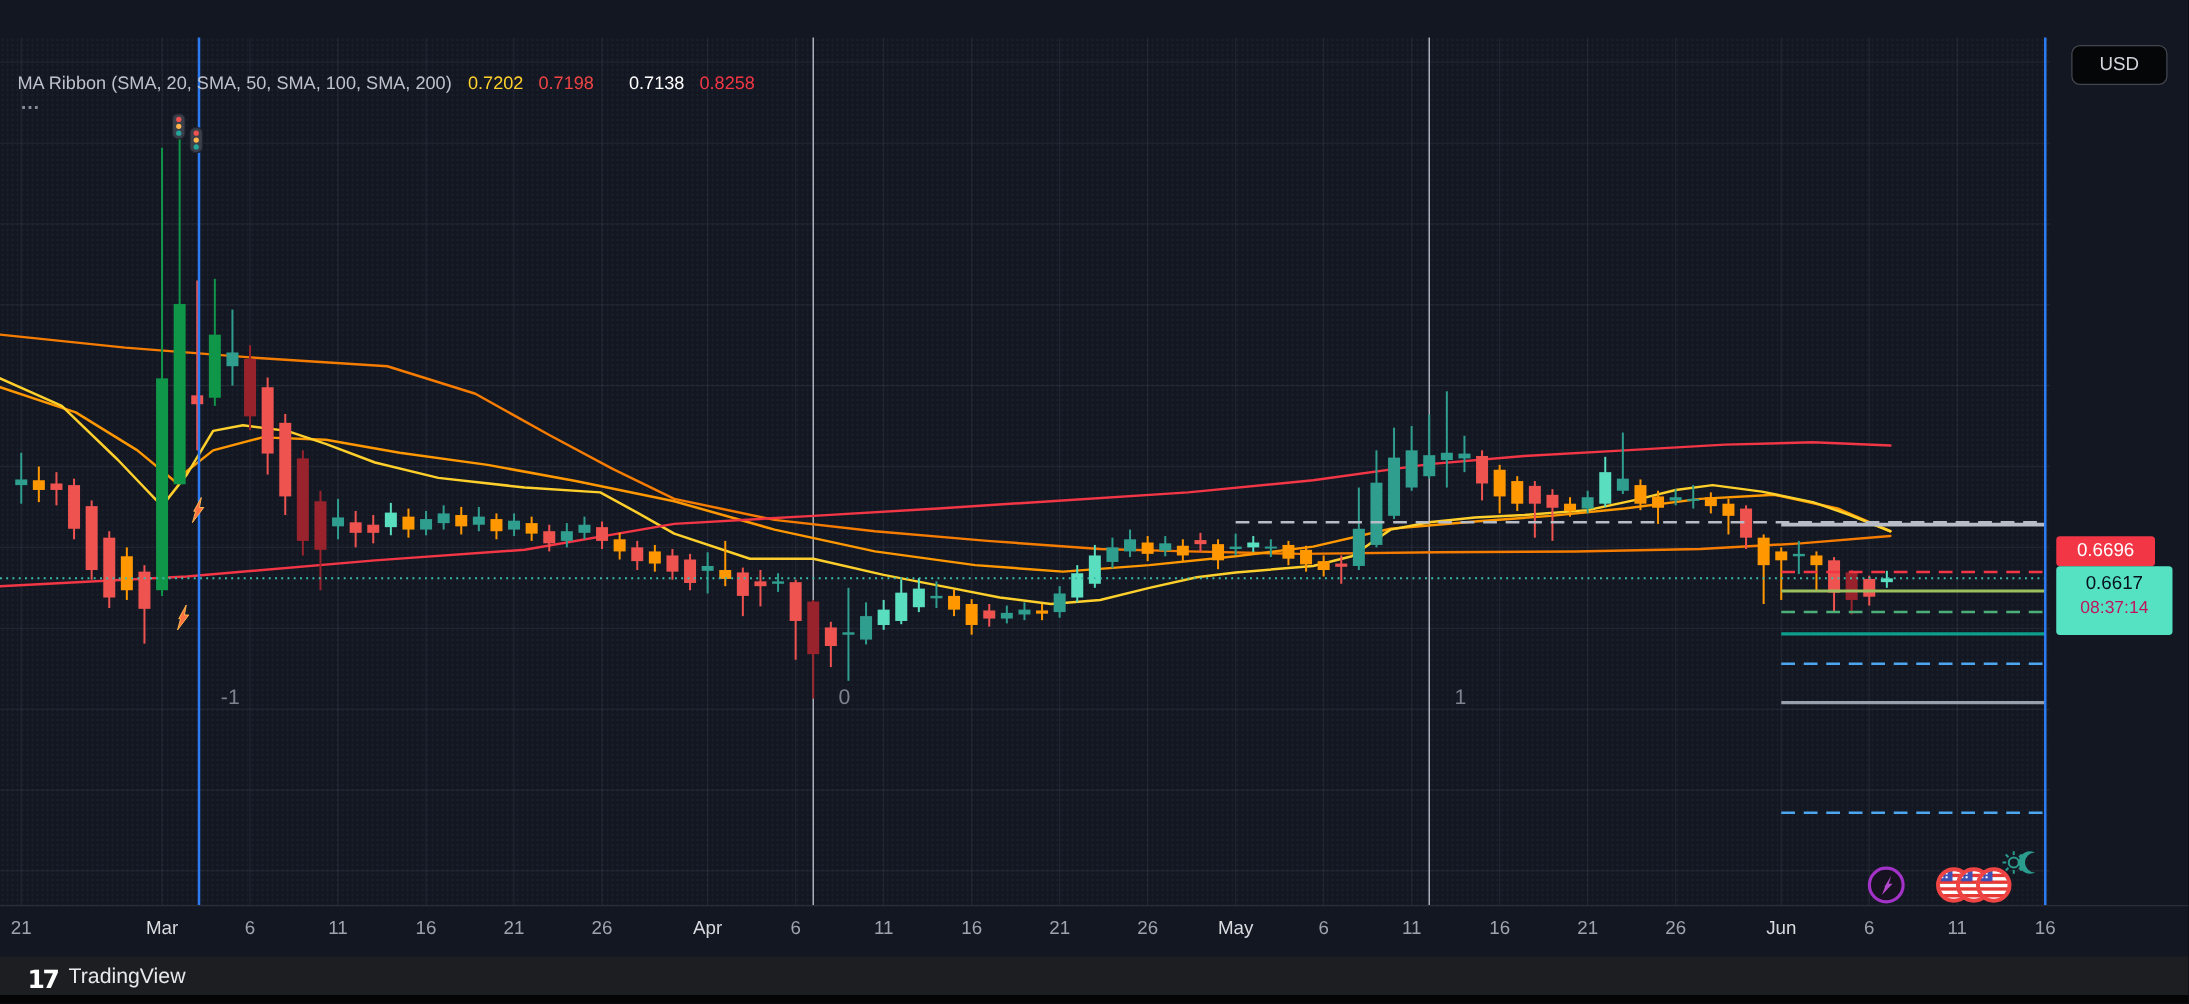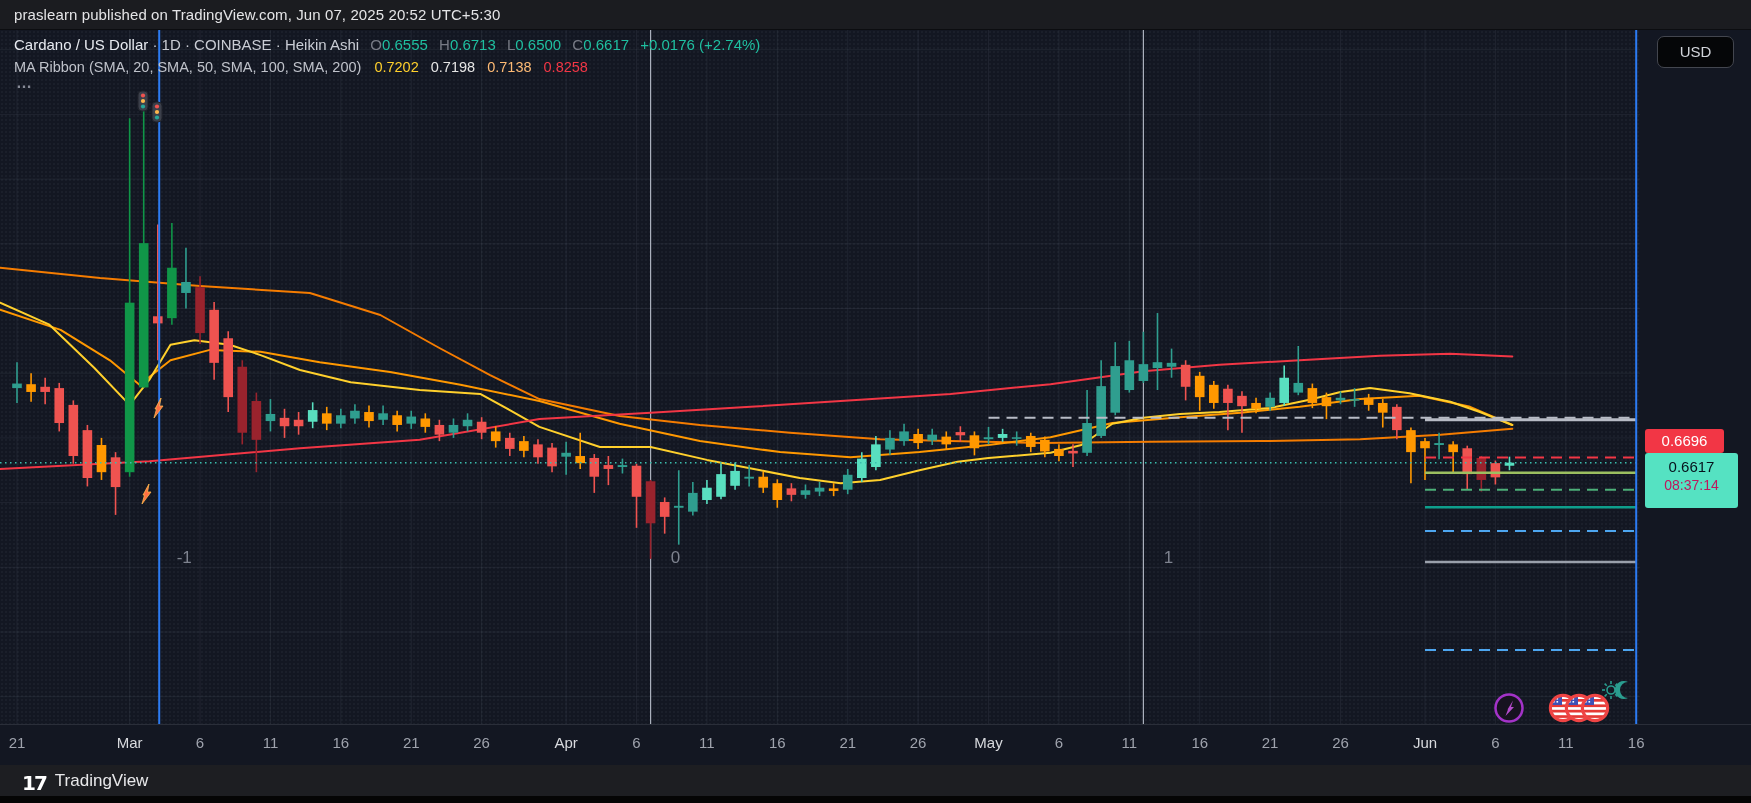--- a/index.html
+++ b/index.html
@@ -21,22 +21,22 @@
   
   .legend{position:absolute;left:14px;top:36px;z-index:7;font-size:15px;white-space:nowrap;}
   .legend .sym{color:#e7eaf0;}
   .legend .meta{color:#c9ccd4;}
   .legend .lab{color:#787b86;margin-left:7px;}
   .legend .val{color:#1fbfa0;}
   .legend .chg{color:#1fbfa0;margin-left:7px;}
   .legend2{position:absolute;left:14px;top:59px;z-index:7;font-size:14.5px;white-space:nowrap;}
   .legend2 .lab{color:#bfc2ca;}
   .legend2 .v20{color:#ffd02c;margin-left:9px;}
-  .legend2 .v50{color:#e5e5e5;margin-left:8px;}
-  .legend2 .v100{color:#fdba74;margin-left:8px;}
+  .legend2 .v50{color:#ef4444;margin-left:8px;}
+  .legend2 .v100{color:#ffffff;margin-left:24px;}
   .legend2 .v200{color:#f23645;margin-left:8px;}
   .ellipsis{position:absolute;left:16px;top:74px;z-index:7;color:#868a96;font-size:16px;font-weight:bold;letter-spacing:1px;cursor:pointer;}
 
   
   .paxis{position:absolute;left:1640px;top:30px;width:111px;height:694px;background:#131722;border-left:1px solid #2a2e39;z-index:5;}
   .ptick{position:absolute;left:27px;height:20px;line-height:20px;font-size:15px;color:#c4c7ce;}
   .usd-btn{position:absolute;left:1657px;top:36px;width:77px;height:32px;background:#050608;border:1.5px solid #43464f;
            border-radius:7px;color:#d2d5db;font-size:15px;text-align:center;line-height:29px;z-index:8;cursor:pointer;}
   .badge-alert{position:absolute;left:1645px;top:429px;width:79px;height:24px;background:#f23645;border-radius:3px;
            color:#fff;font-size:15px;text-align:center;line-height:24px;z-index:8;}
@@ -54,23 +54,20 @@
   .blacksliver{position:absolute;left:0;top:796px;width:1751px;height:7px;background:#050505;z-index:7;}
   .tvlogo{position:absolute;left:22px;top:771px;z-index:8;display:flex;cursor:pointer;}
   .tvlogo .mark{color:#ffffff;font-weight:900;font-size:20px;letter-spacing:-2px;font-family:"DejaVu Sans",sans-serif;}
   .tvlogo .word{color:#e8e8ea;font-size:17px;margin-left:9px;font-weight:500;}
 </style>
 </head>
 <body>
 
 <div id="stage">
 
-  <div class="topbar">
-    <span>praslearn published on TradingView.com, Jun 07, 2025 20:52 UTC+5:30</span>
-  </div>
 
   <div class="dots"></div>
 
   <svg class="chart" id="chartsvg" width="1751" height="803" viewBox="0 0 1751 803">
       <g>
         <line x1="0" y1="696.7" x2="1640" y2="696.7" stroke="rgba(150,158,180,0.10)" stroke-width="1"></line>
         <line x1="0" y1="632" x2="1640" y2="632" stroke="rgba(150,158,180,0.10)" stroke-width="1"></line>
         <line x1="0" y1="567.3" x2="1640" y2="567.3" stroke="rgba(150,158,180,0.10)" stroke-width="1"></line>
         <line x1="0" y1="502.6" x2="1640" y2="502.6" stroke="rgba(150,158,180,0.10)" stroke-width="1"></line>
         <line x1="0" y1="437.90000000000003" x2="1640" y2="437.90000000000003" stroke="rgba(150,158,180,0.10)" stroke-width="1"></line>
@@ -434,29 +431,20 @@
           <line x1="1606.7573593128807" y1="694.2426406871193" x2="1604.6360389693211" y2="696.363961030679"></line>
           <line x1="1605" y1="690" x2="1602" y2="690"></line>
           <line x1="1606.7573593128807" y1="685.7573593128807" x2="1604.6360389693211" y2="683.636038969321"></line>
           <line x1="1611" y1="684" x2="1611" y2="681"></line>
           <line x1="1615.2426406871193" y1="685.7573593128807" x2="1617.3639610306789" y2="683.636038969321"></line>
           <path d="M 1628 682 A 9 9 0 1 0 1628 698 A 7 7 0 1 1 1628 682 Z" fill="#2a9d8f" stroke="none"></path>
         </g>
       </g>
     </svg>
 
-  <div class="legend">
-    <span class="sym">Cardano / US Dollar</span>
-    <span class="meta">· 1D · COINBASE · Heikin Ashi</span>
-    <span class="lab">O</span><span class="val">0.6555</span>
-    <span class="lab">H</span><span class="val">0.6713</span>
-    <span class="lab">L</span><span class="val">0.6500</span>
-    <span class="lab">C</span><span class="val">0.6617</span>
-    <span class="chg">+0.0176 (+2.74%)</span>
-  </div>
 
   <div class="legend2">
     <span class="lab">MA Ribbon (SMA, 20, SMA, 50, SMA, 100, SMA, 200)</span>
     <span class="v20">0.7202</span>
     <span class="v50">0.7198</span>
     <span class="v100">0.7138</span>
     <span class="v200">0.8258</span>
   </div>
   <div class="ellipsis">…</div>
 

